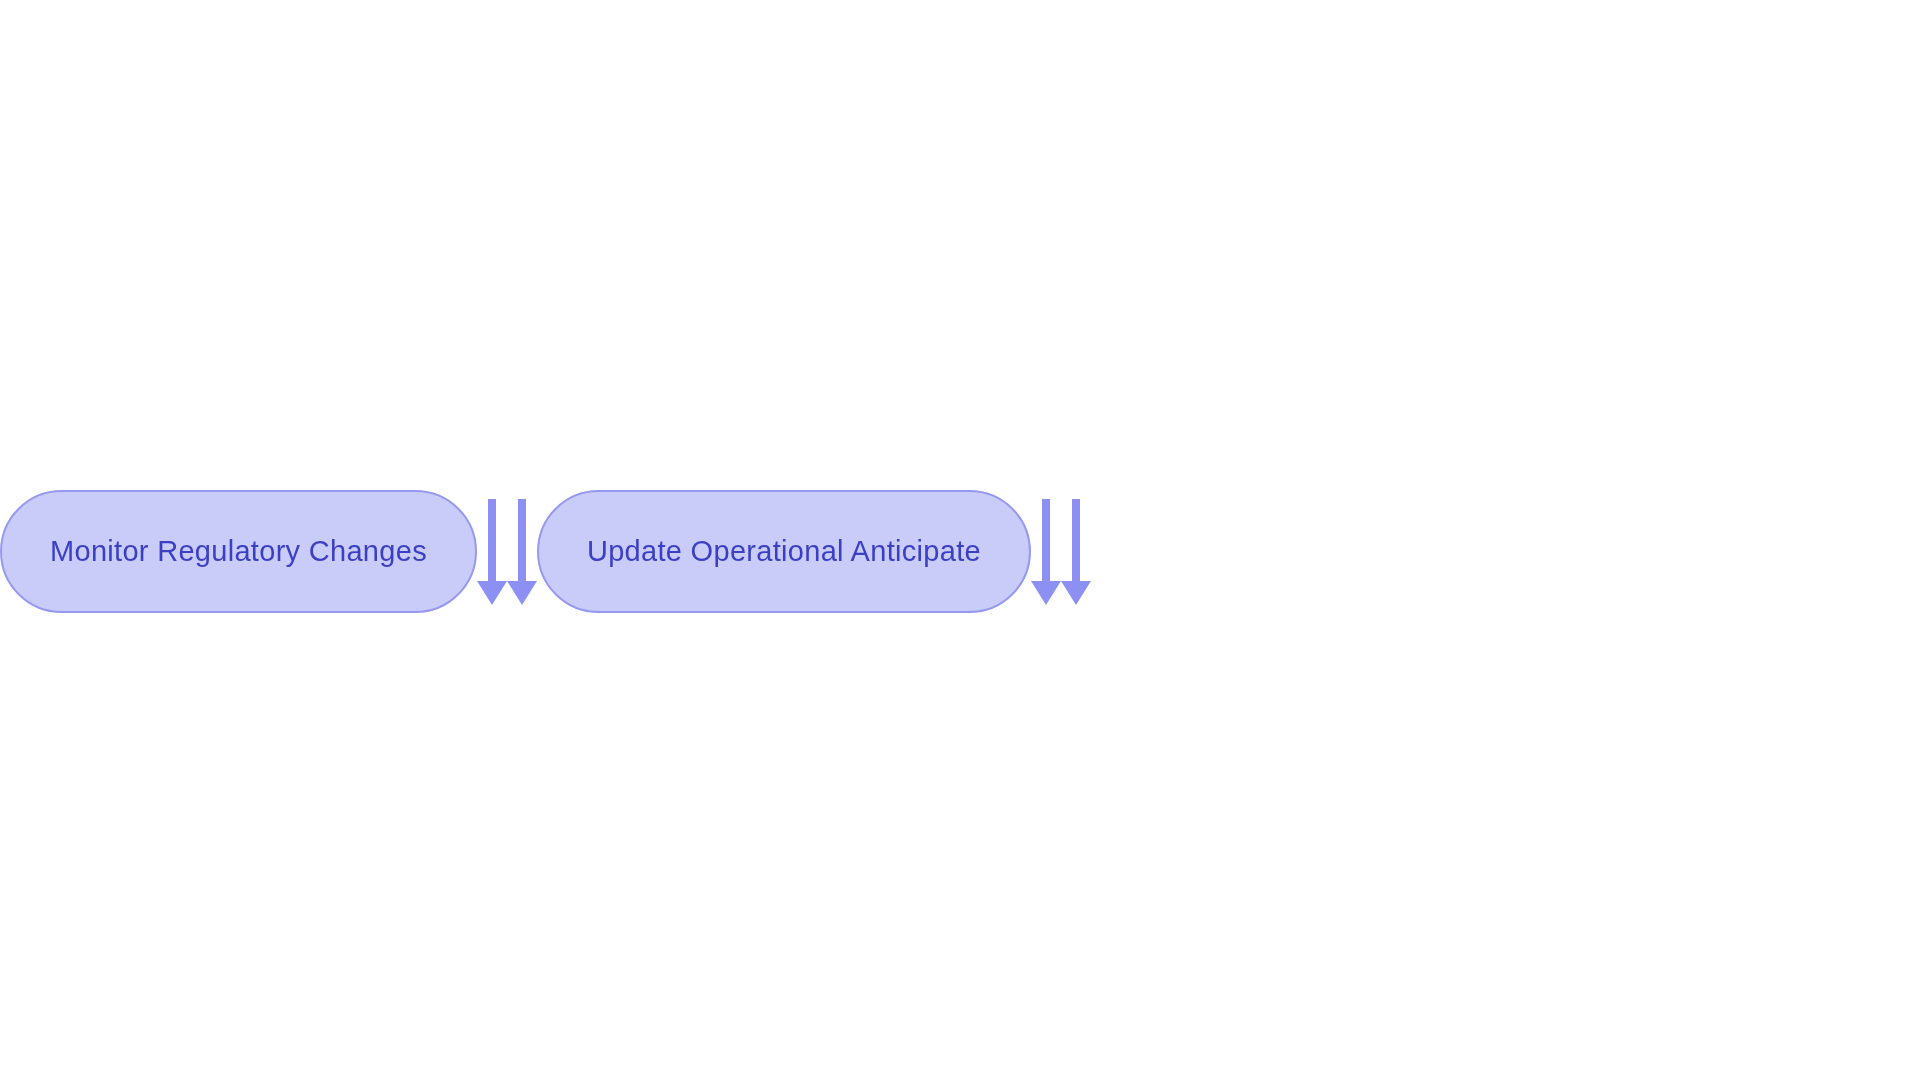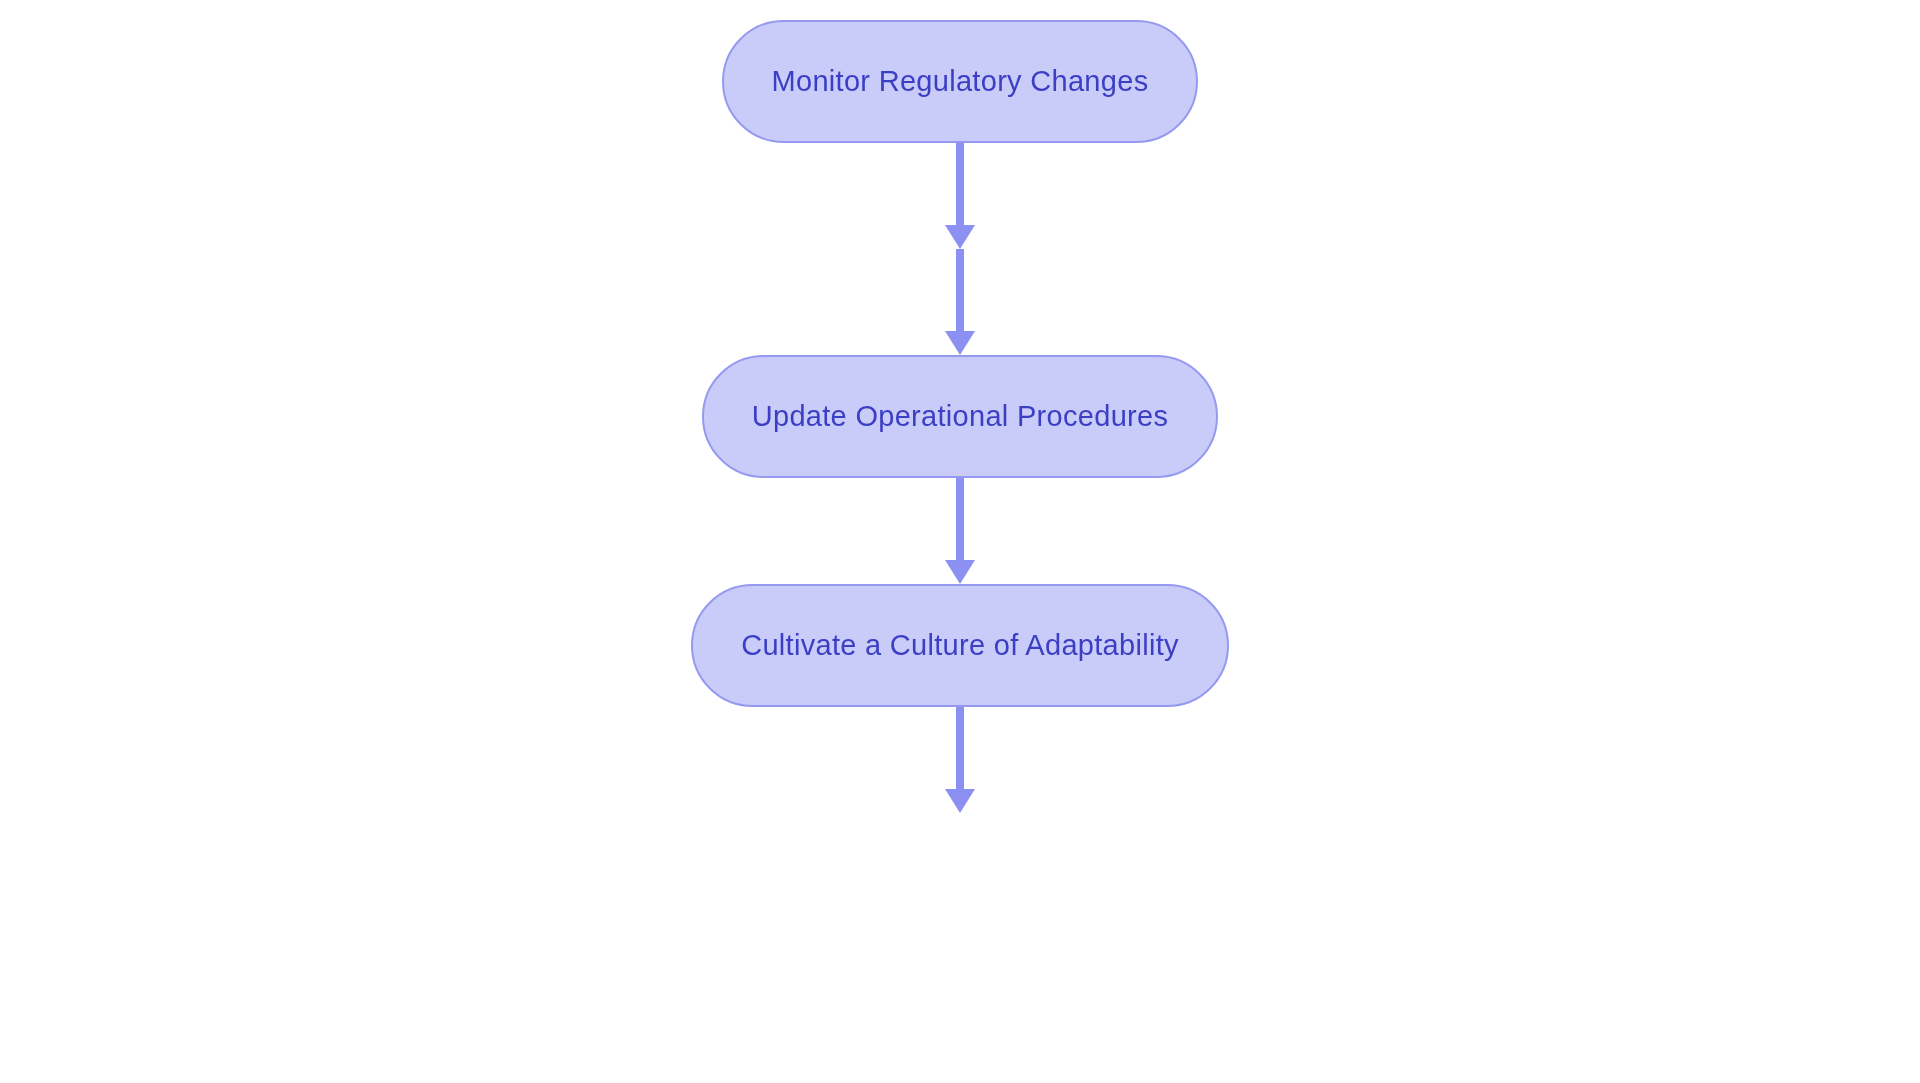--- a/index.html
+++ b/index.html
@@ -14,21 +14,21 @@
     width: 1920px;
     height: 1083px;
     background: var(--background);
     overflow: hidden;
     font-family: "Liberation Sans", sans-serif;
   }
   .flowchart {
     width: 1920px;
     height: 1083px;
     display: flex;
-    flex-direction: column;
+    flex-direction: row;
     align-items: center;
     padding-top: 20px;
   }
   .node {
     height: 123px;
     min-width: 420px;
     border-radius: 61.5px;
     background: var(--node_fill);
     border: 2px solid var(--node_border);
     color: var(--node_text);
@@ -77,31 +77,28 @@
     <div class="head"></div>
   </div>
 
 
   <div class="edge">
     <div class="shaft"></div>
     <div class="head"></div>
   </div>
 
   <div class="node">
-    <span>Update Operational Procedures</span>
+    <span>Update Operational Anticipate</span>
   </div>
 
   <div class="edge">
     <div class="shaft"></div>
     <div class="head"></div>
   </div>
 
-  <div class="node">
-    <span>Cultivate a Culture of Adaptability</span>
-  </div>
 
   <div class="edge">
     <div class="shaft"></div>
     <div class="head"></div>
   </div>
 
 
 </div>
 
 </body></html>

